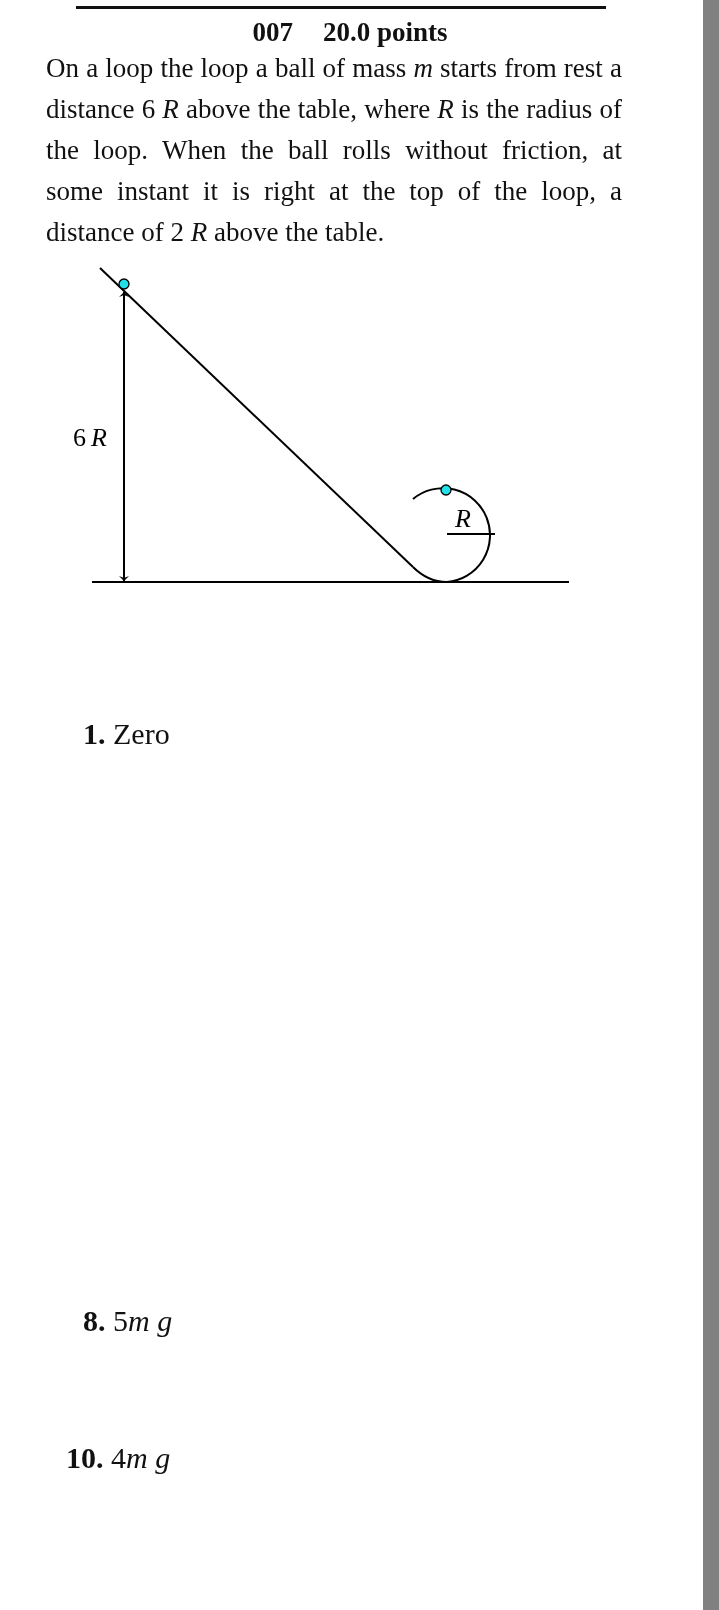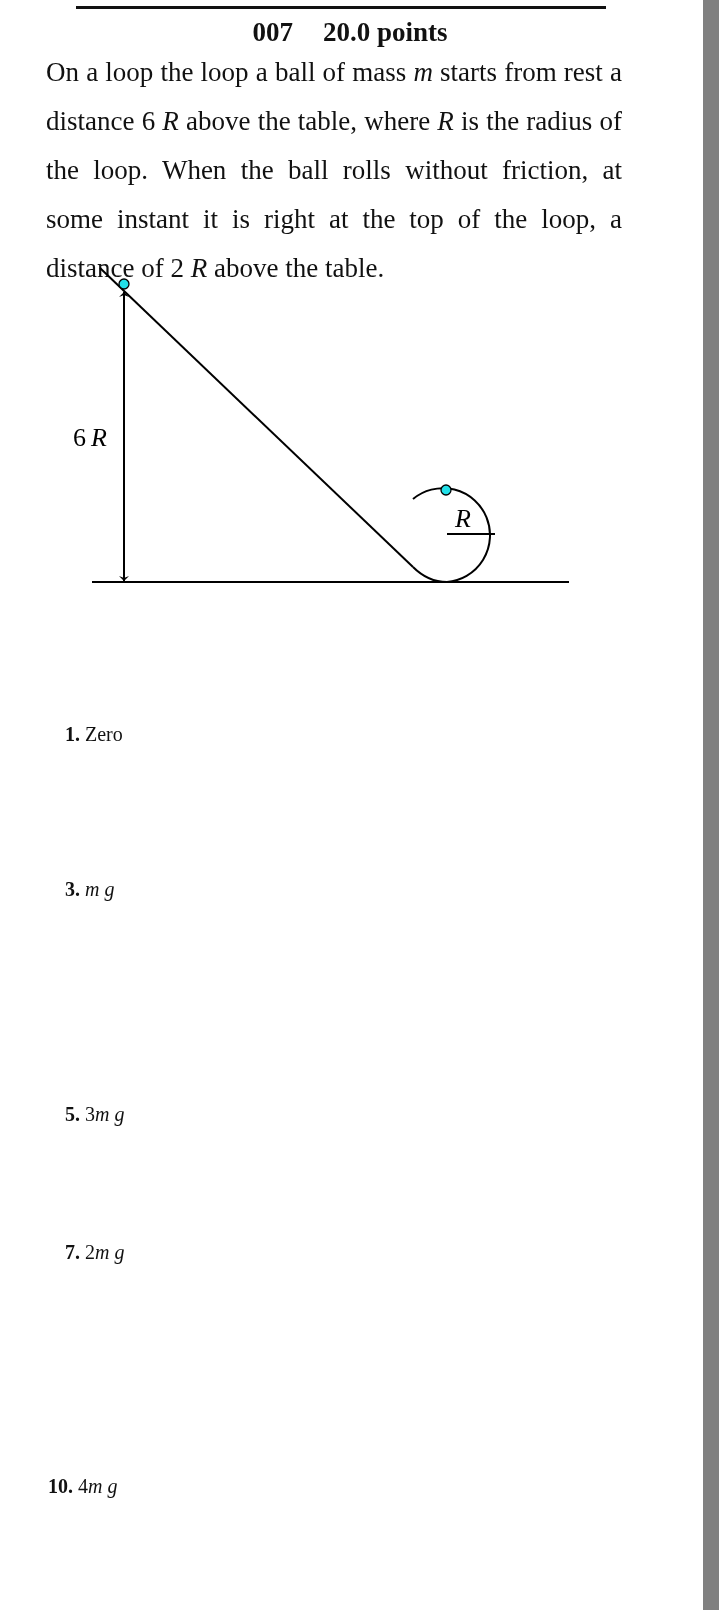--- a/index.html
+++ b/index.html
@@ -5,30 +5,30 @@
     html, body { margin: 0; padding: 0; background: #ffffff; }
     body { width: 719px; height: 1610px; position: relative; overflow: hidden;
            font-family: "DejaVu Serif", "Liberation Serif", serif; color: #111; }
     .page { position: absolute; left: 0; top: 0; width: 700px; height: 1610px; background: #fff; }
     .scrollbar { position: absolute; left: 703px; top: 0; width: 16px; height: 1610px; background: #808080; }
     .top-rule { position: absolute; left: 76px; top: 6px; width: 530px; height: 3px; background: #111; }
     .qheader { position: absolute; left: 0; top: 16px; width: 700px; text-align: center;
                font-family: "Liberation Serif", serif; font-weight: bold; font-size: 27px; line-height: 32px; }
     .qheader .num { margin-right: 30px; }
     .text { position: absolute; left: 46px; width: 576px; font-family: "Liberation Serif", serif;
-            font-size: 27px; line-height: 49px; text-align: justify; }
+            font-size: 27px; line-height: 41px; text-align: justify; }
     .intro { top: 48px; }
     .question { top: 615px; text-indent: 30px; }
     .m { font-style: italic; }
     .diagram { position: absolute; left: 60px; top: 255px; width: 520px; height: 340px; }
-    .opt { position: absolute; left: 46px; width: 576px; font-family: "Liberation Serif", serif;
-           font-size: 20px; line-height: 34.5px; text-align: justify; }
+    .opt { position: absolute; left: 64px; width: 576px; font-family: "Liberation Serif", serif;
+           font-size: 30px; line-height: 34.5px; text-align: justify; }
     .opt .n { font-weight: bold; }
     .opt.indent { text-indent: 19px; }
-    .opt.indent10 { text-indent: 2px; margin-top: 28px; }
+    .opt.indent10 { text-indent: 2px; }
   </style>
 </head>
 <body>
 
 <div class="page">
   <div class="top-rule"></div>
 
   <div class="qheader">
     <span class="num">007</span><span>20.0 points</span>
   </div>
@@ -56,26 +56,24 @@
     <circle cx="446" cy="490" r="5" fill="#22e0e8" stroke="#000" stroke-width="1.3"></circle>
 
     <text x="73" y="446" font-family="Liberation Serif, serif" font-size="26"><tspan>6</tspan><tspan dx="5" font-style="italic">R</tspan></text>
     <text x="455" y="527" font-family="Liberation Serif, serif" font-size="26" font-style="italic">R</text>
   </svg>
 
 
   <div class="opt indent" style="top:717px"><span class="n">1.</span> <span>Zero</span></div>
 
 
-  <div class="opt indent" style="top:872px"><span class="n">3.</span> <span class="m">m g</span></div>
 
 
-  <div class="opt indent" style="top:1097px"><span class="n">5.</span> <span>3</span><span class="m">m g</span></div>
 
 
-  <div class="opt indent" style="top:1235px"><span class="n">7.</span> <span>2</span><span class="m">m g</span></div>
 
+  <div class="opt indent" style="top:1304px"><span class="n">8.</span> <span>5</span><span class="m">m g</span></div>
 
 
   <div class="opt indent10" style="top:1441px"><span class="n">10.</span> <span>4</span><span class="m">m g</span></div>
 </div>
 
 <div class="scrollbar"></div>
 
 </body></html>

